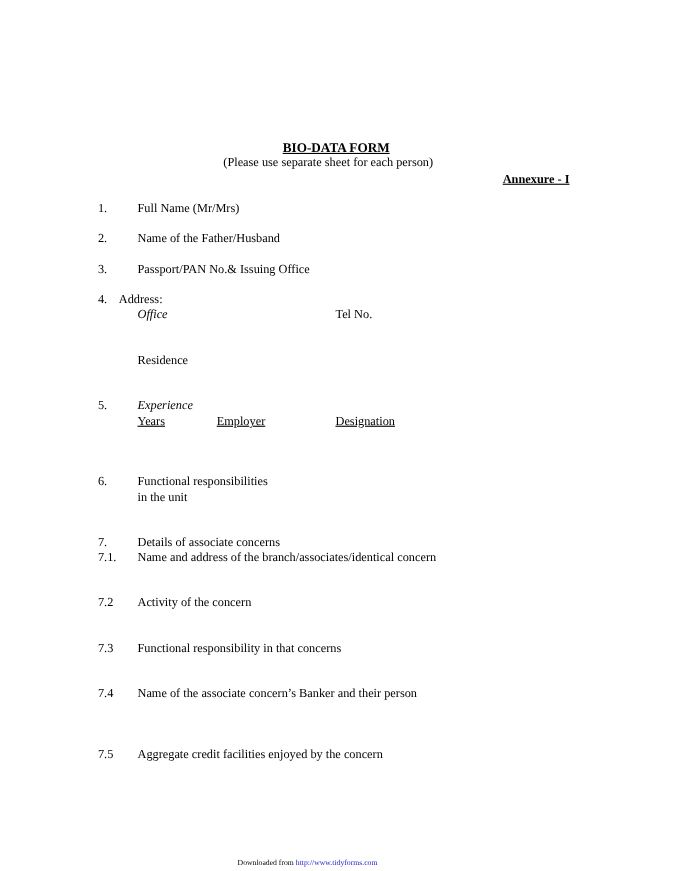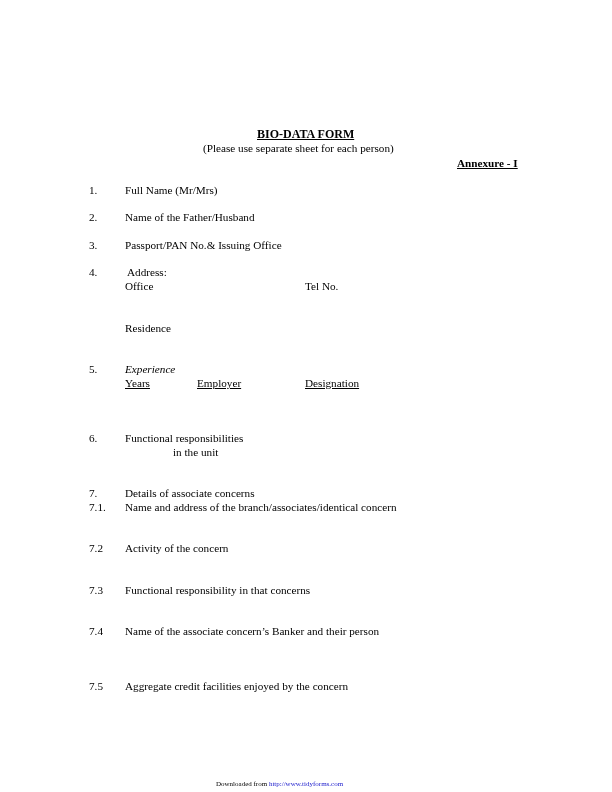--- a/index.html
+++ b/index.html
@@ -22,34 +22,34 @@
 <div class="abs" style="left:89px;top:184px;">1.</div>
 <div class="abs" style="left:125px;top:184px;">Full Name (Mr/Mrs)</div>
 
 <div class="abs" style="left:89px;top:211px;">2.</div>
 <div class="abs" style="left:125px;top:211px;">Name of the Father/Husband</div>
 
 <div class="abs" style="left:89px;top:239px;">3.</div>
 <div class="abs" style="left:125px;top:239px;">Passport/PAN No.&amp; Issuing Office</div>
 
 <div class="abs" style="left:89px;top:266px;">4.</div>
-<div class="abs" style="left:127px;top:266px;">Address:</div>
-<div class="abs" style="left:125px;top:280px;">Office</div>
+<div class="abs" style="left:108px;top:266px;">Address:</div>
+<div class="abs" style="left:125px;top:280px;font-style:italic;">Office</div>
 <div class="abs" style="left:305px;top:280px;">Tel No.</div>
 <div class="abs" style="left:125px;top:322px;">Residence</div>
 
 <div class="abs" style="left:89px;top:363px;">5.</div>
 <div class="abs" style="left:125px;top:363px;font-style:italic;">Experience</div>
 <div class="abs u" style="left:125px;top:377px;">Years</div>
 <div class="abs u" style="left:197px;top:377px;">Employer</div>
 <div class="abs u" style="left:305px;top:377px;">Designation</div>
 
 <div class="abs" style="left:89px;top:432px;">6.</div>
 <div class="abs" style="left:125px;top:432px;">Functional responsibilities</div>
-<div class="abs" style="left:125px;top:446px;margin-left:48px;">in the unit</div>
+<div class="abs" style="left:125px;top:446px;">in the unit</div>
 
 <div class="abs" style="left:89px;top:487px;">7.</div>
 <div class="abs" style="left:125px;top:487px;">Details of associate concerns</div>
 <div class="abs" style="left:89px;top:501px;">7.1.</div>
 <div class="abs" style="left:125px;top:501px;">Name and address of the branch/associates/identical concern</div>
 <div class="abs" style="left:89px;top:542px;">7.2</div>
 <div class="abs" style="left:125px;top:542px;">Activity of the concern</div>
 <div class="abs" style="left:89px;top:584px;">7.3</div>
 <div class="abs" style="left:125px;top:584px;">Functional responsibility in that concerns</div>
 <div class="abs" style="left:89px;top:625px;">7.4</div>

